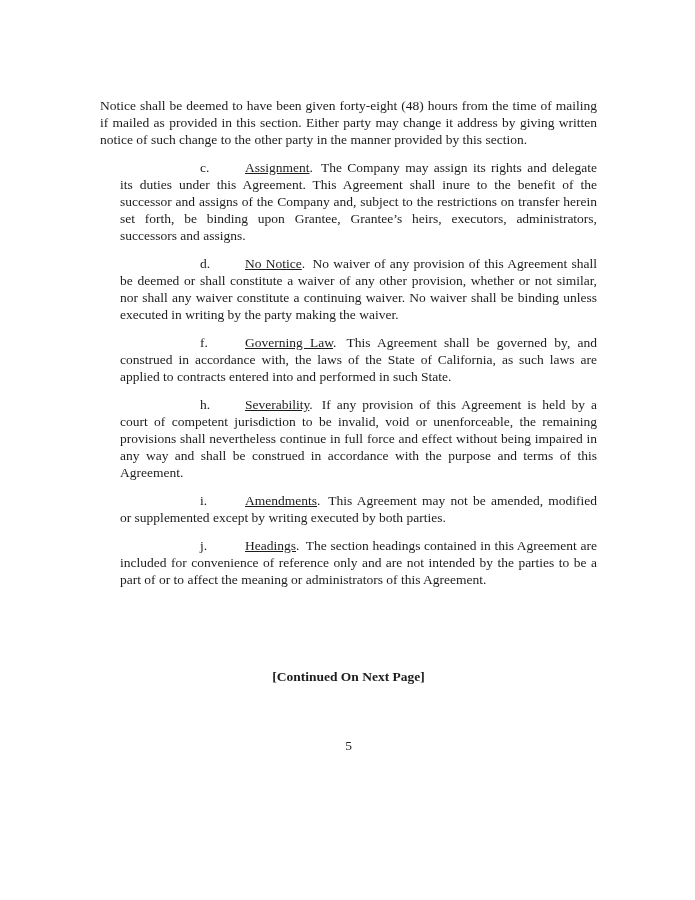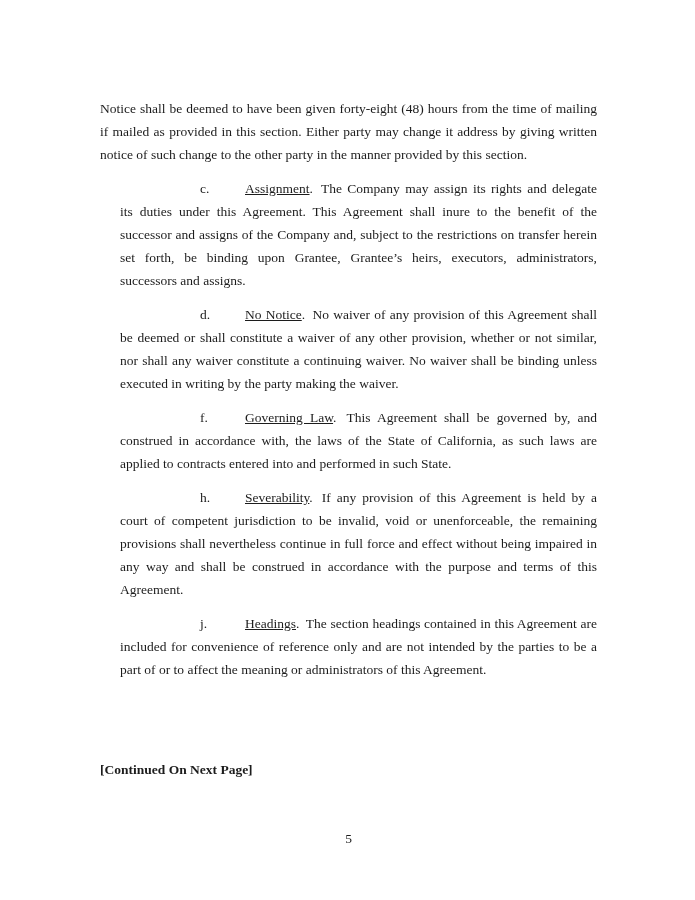--- a/index.html
+++ b/index.html
@@ -17,21 +17,21 @@
   }
   .doc {
     position: absolute;
     left: 100px;
     top: 97px;
     width: 497px;
   }
   .para {
     margin: 0 0 11px 0;
     font-size: 13.5px;
-    line-height: 23px;
+    line-height: 17px;
     text-align: justify;
   }
   .section {
     text-indent: 80px;
     margin-left: 20px;
   }
   .letter {
     display: inline-block;
     width: 45px;
     text-indent: 0;
@@ -40,20 +40,21 @@
     text-decoration: underline;
   }
   .period {
     margin-right: 3px;
   }
   .continued {
     margin: 80px 0 0 0;
     font-size: 13.5px;
     line-height: 17px;
     font-weight: bold;
+    text-align: center;
     text-indent: 0;
   }
   .page-number {
     margin: 52px 0 0 0;
     font-size: 13.5px;
     line-height: 17px;
     text-align: center;
     text-indent: 0;
   }
 </style>
@@ -71,20 +72,22 @@
     <span>No waiver of any provision of this Agreement shall be deemed or shall constitute a waiver of any other provision, whether or not similar, nor shall any waiver constitute a continuing waiver.  No waiver shall be binding unless executed in writing by the party making the waiver.</span></p>
 
 
   <p class="para section"><span class="letter">f.</span><span class="heading">Governing Law</span><span class="period">.</span>
     <span>This Agreement shall be governed by, and construed in accordance with, the laws of the State of California, as such laws are applied to contracts entered into and performed in such State.</span></p>
 
 
   <p class="para section"><span class="letter">h.</span><span class="heading">Severability</span><span class="period">.</span>
     <span>If any provision of this Agreement is held by a court of competent jurisdiction to be invalid, void or unenforceable, the remaining provisions shall nevertheless continue in full force and effect without being impaired in any way and shall be construed in accordance with the purpose and terms of this Agreement.</span></p>
 
+  <p class="para section"><span class="letter">i.</span><span class="heading">Amendments</span><span class="period">.</span>
+    <span>This Agreement may not be amended, modified or supplemented except by writing executed by both parties.</span></p>
 
   <p class="para section"><span class="letter">j.</span><span class="heading">Headings</span><span class="period">.</span>
     <span>The section headings contained in this Agreement are included for convenience of reference only and are not intended by the parties to be a part of or to affect the meaning or administrators of this Agreement.</span></p>
 
   <p class="continued">[Continued On Next Page]</p>
 
   <p class="page-number">5</p>
 
 </div>
 

